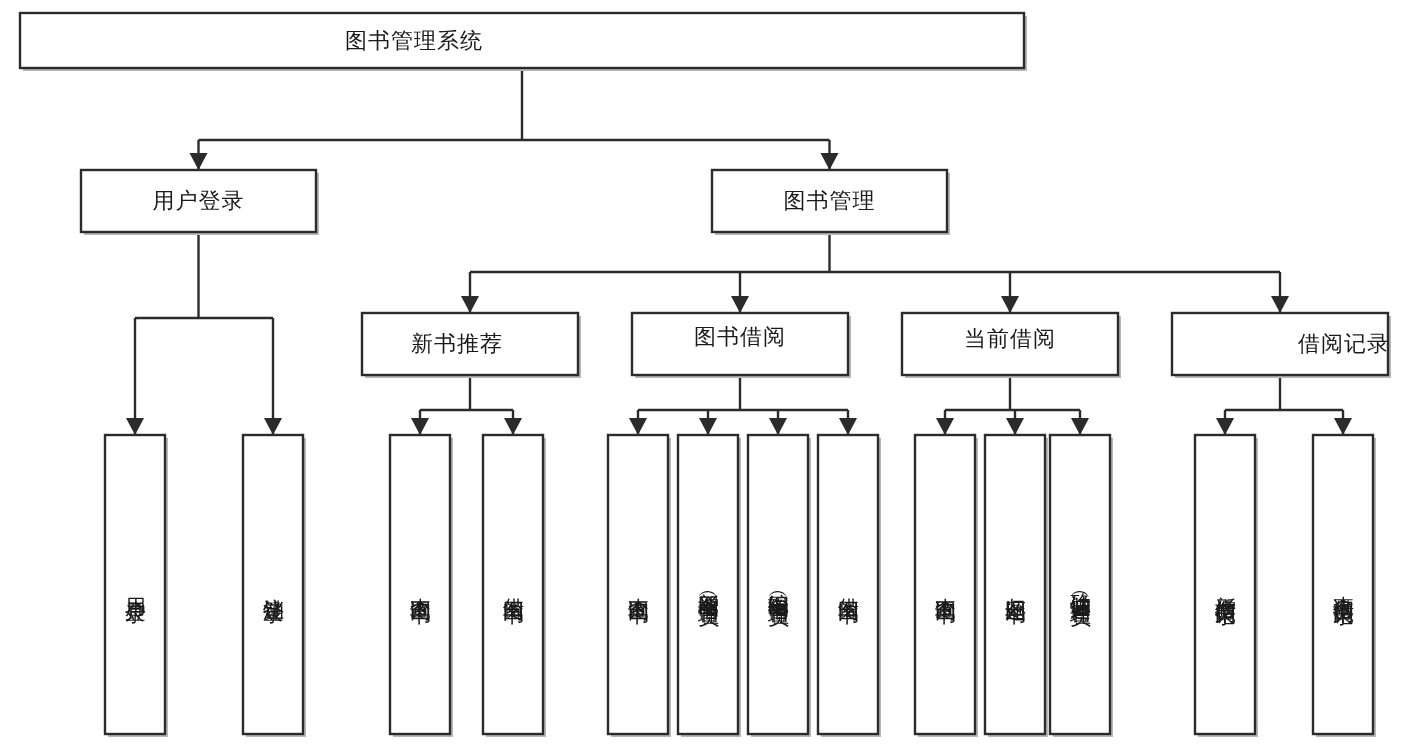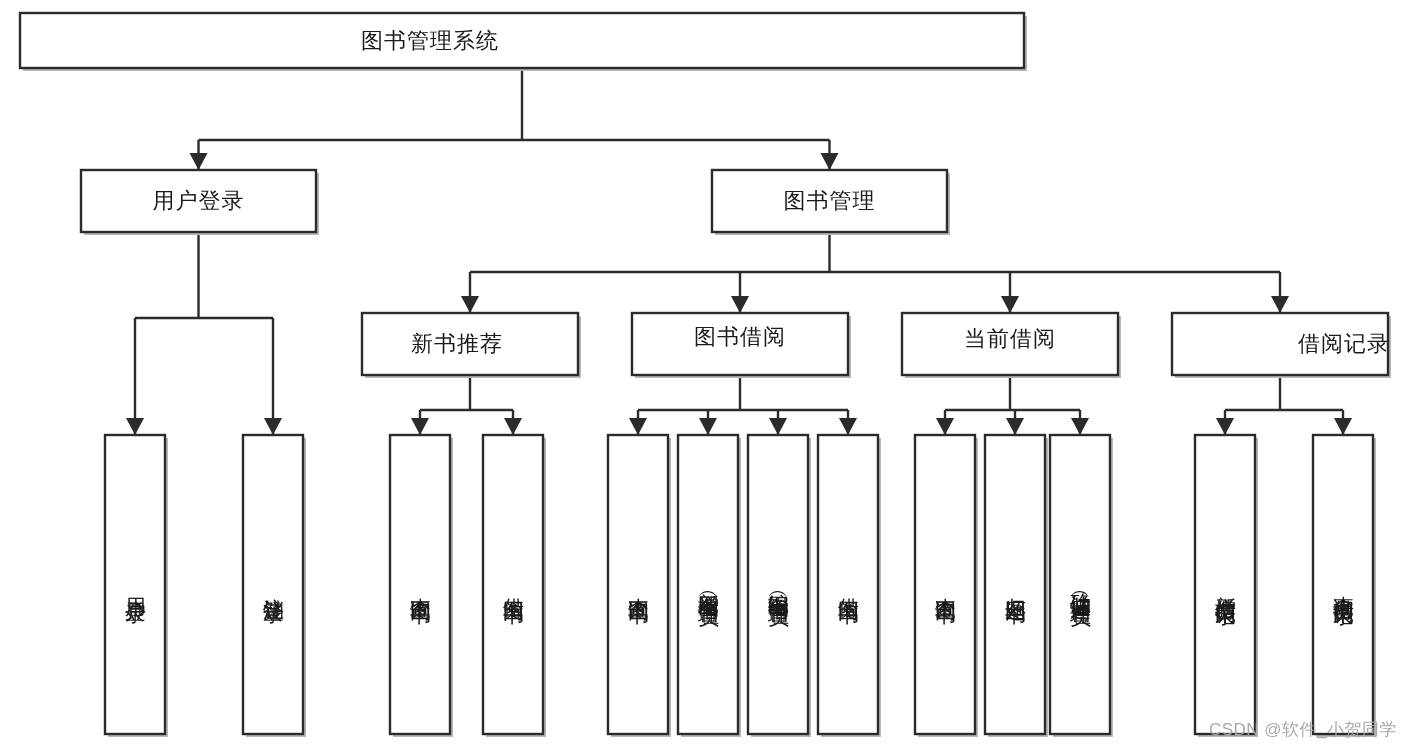--- a/index.html
+++ b/index.html
@@ -178,21 +178,21 @@
         <rect x="1175" y="316" width="216" height="62" fill="#b8b8b8"></rect>
         <rect x="1172" y="313" width="216" height="62" class="node-rect"></rect>
         <rect x="1198" y="438" width="60" height="299" fill="#b8b8b8"></rect>
         <rect x="1195" y="435" width="60" height="299" class="node-rect"></rect>
         <rect x="1316" y="438" width="60" height="299" fill="#b8b8b8"></rect>
         <rect x="1313" y="435" width="60" height="299" class="node-rect"></rect>
       </g>
   </svg>
 
   <div id="labels-layer">
-      <div class="hnode-label" style="left: 20px; top: 13px; width: 820px; height: 55px;">图书管理系统</div>
+      <div class="hnode-label" style="left: 4px; top: 13px; width: 820px; height: 55px;">图书管理系统</div>
       <div class="hnode-label" style="left: 81px; top: 170px; width: 235px; height: 62px;">用户登录</div>
       <div class="vnode-label" style="left: 105px; top: 435px; width: 60px; height: 299px;">用户登录</div>
       <div class="vnode-label" style="left: 243px; top: 435px; width: 60px; height: 299px;">注销登录</div>
       <div class="hnode-label" style="left: 712px; top: 170px; width: 235px; height: 62px;">图书管理</div>
       <div class="hnode-label" style="left: 362px; top: 313px; width: 190px; height: 62px;">新书推荐</div>
       <div class="vnode-label" style="left: 390px; top: 435px; width: 60px; height: 299px;">查询图书</div>
       <div class="vnode-label" style="left: 483px; top: 435px; width: 60px; height: 299px;">借阅图书</div>
       <div class="hnode-label" style="left: 632px; top: 313px; width: 216px; height: 47px;">图书借阅</div>
       <div class="vnode-label" style="left: 608px; top: 435px; width: 60px; height: 299px;">查询图书</div>
       <div class="vnode-label" style="left: 678px; top: 435px; width: 60px; height: 299px;">新增图书（管理员）</div>
@@ -200,14 +200,13 @@
       <div class="vnode-label" style="left: 818px; top: 435px; width: 60px; height: 299px;">借阅图书</div>
       <div class="hnode-label" style="left: 902px; top: 313px; width: 216px; height: 52px;">当前借阅</div>
       <div class="vnode-label" style="left: 915px; top: 435px; width: 60px; height: 299px;">查询图书</div>
       <div class="vnode-label" style="left: 985px; top: 435px; width: 60px; height: 299px;">归还图书</div>
       <div class="vnode-label" style="left: 1050px; top: 435px; width: 60px; height: 299px;">确认归还（管理员）</div>
       <div class="hnode-label" style="left: 1236px; top: 313px; width: 216px; height: 62px;">借阅记录</div>
       <div class="vnode-label" style="left: 1195px; top: 435px; width: 60px; height: 299px;">新增借阅记录</div>
       <div class="vnode-label" style="left: 1313px; top: 435px; width: 60px; height: 299px;">查询借阅记录</div>
     </div>
 
-  <div class="watermark-text">CSDN @软件_小贺同学</div>
 </div>
 
 </body></html>

